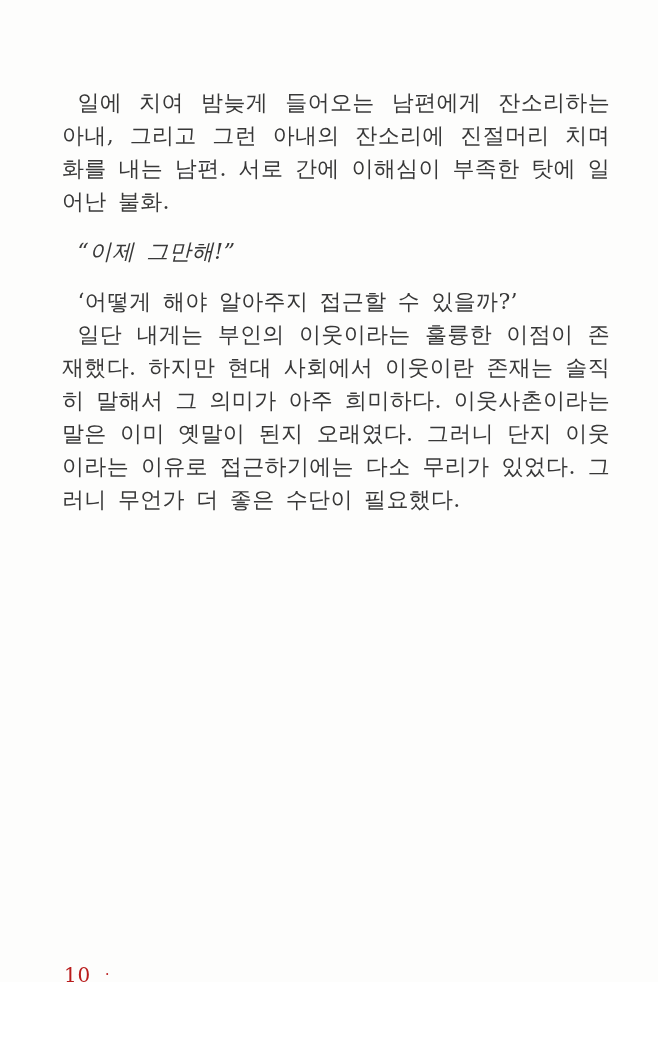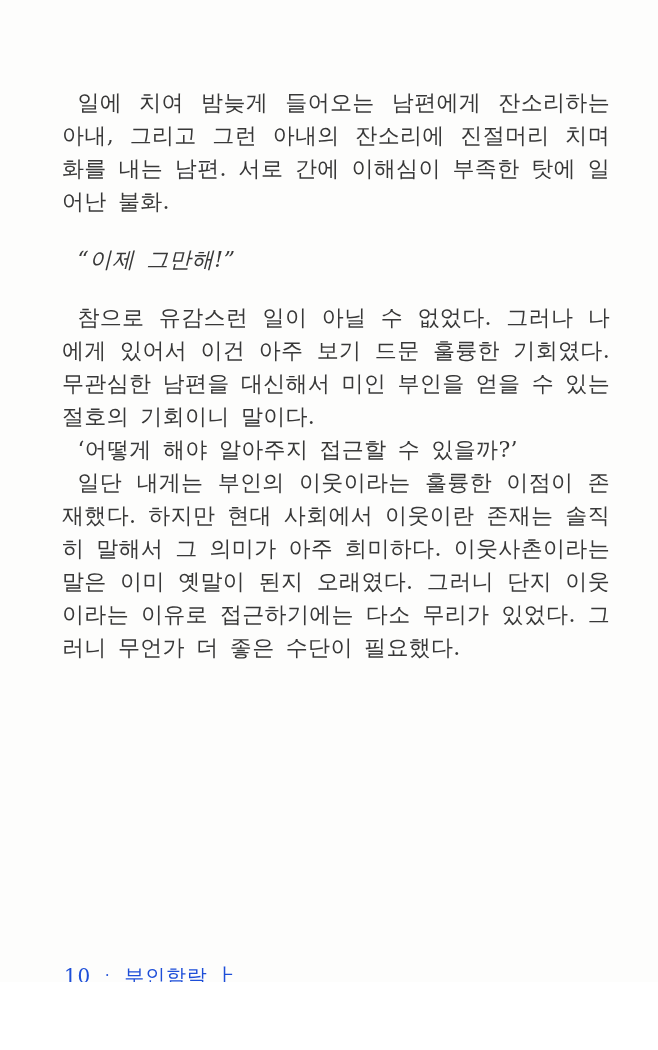--- a/index.html
+++ b/index.html
@@ -32,32 +32,32 @@
     margin: 0;
     text-indent: 0.7em;
     text-align: justify;
     text-justify: inter-word;
   }
   .para strong {
     font-weight: 700;
     letter-spacing: 0.02em;
   }
   .dialogue {
-    margin: 25px 0;
+    margin: 17px 0;
     font-style: italic;
     text-indent: 0.7em;
     letter-spacing: 0.03em;
   }
   .page-footer {
     position: absolute;
     left: 64px;
     top: 963px;
     font-size: 20px;
     letter-spacing: 0.04em;
-    color: #1d4ed8;
+    color: #b91c1c;
     display: flex;
     align-items: baseline;
     gap: 14px;
   }
   .page-footer .dot {
     font-size: 14px;
     position: relative;
     top: -3px;
   }
 </style>
@@ -68,27 +68,25 @@
 
   <main class="text-block">
 
     <p class="para">일에 치여 밤늦게 들어오는 남편에게 잔소리하는 아내, 그리고 그런 아내의 잔소리에 진절머리 치며 화를 내는 남편. 서로 간에 이해심이 부족한 탓에 일어난 불화.</p>
 
 
     <p class="dialogue">“이제 그만해!”</p>
 
 
 
-    <p class="para">참으로 유감스런 일이 아닐 수 없었다. 그러나 나에게 있어서 이건 아주 보기 드문 훌륭한 기회였다. 무관심한 남편을 대신해서 미인 부인을 얻을 수 있는 절호의 기회이니 말이다.</p>
 
     <p class="para">‘어떻게 해야 알아주지 접근할 수 있을까?’</p>
 
     <p class="para">일단 내게는 부인의 이웃이라는 훌륭한 이점이 존재했다. 하지만 현대 사회에서 이웃이란 존재는 솔직히 말해서 그 의미가 아주 희미하다. 이웃사촌이라는 말은 이미 옛말이 된지 오래였다. 그러니 단지 이웃이라는 이유로 접근하기에는 다소 무리가 있었다. 그러니 무언가 더 좋은 수단이 필요했다.</p>
 
   </main>
 
   <footer class="page-footer">
     <span>10</span>
     <span class="dot">·</span>
-    <span>부인함락 上</span>
   </footer>
 
 </div>
 
 </body></html>

